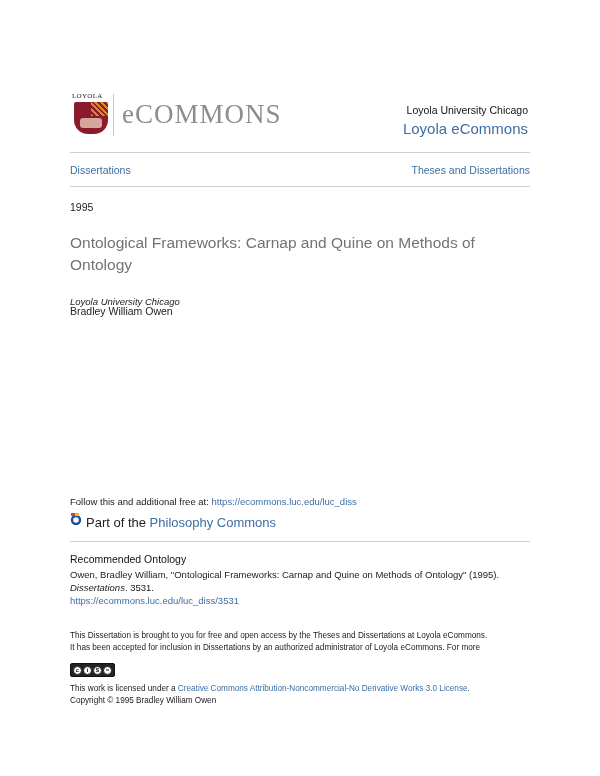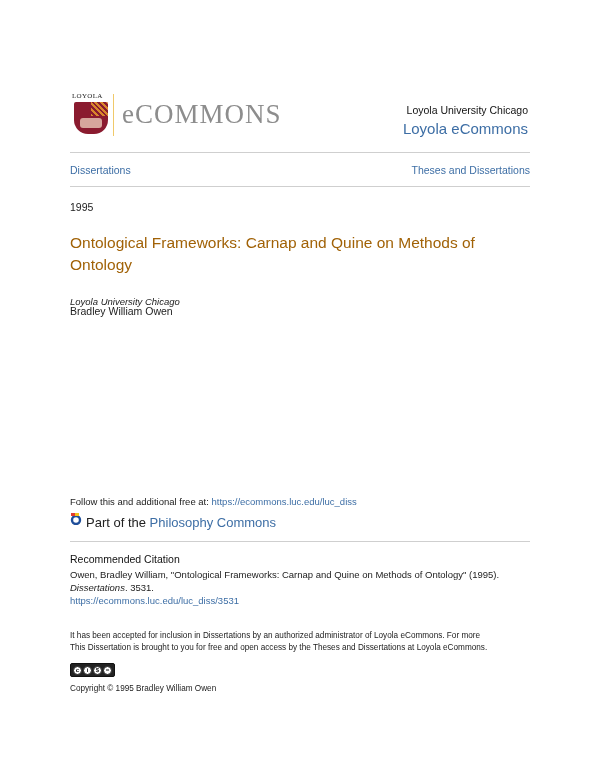--- a/index.html
+++ b/index.html
@@ -12,21 +12,21 @@
   .shield { position:absolute; left:2px; top:10px; width:34px; height:32px; background:#8a1b2f; border-radius:2px 2px 14px 14px; overflow:hidden; }
   .shield .q1 { position:absolute; right:0; top:0; width:17px; height:14px;
        background:repeating-linear-gradient(45deg,#d9862b 0 2px,#8a1b2f 2px 4px); }
   .shield .w { position:absolute; left:6px; top:16px; width:22px; height:10px; background:#e8c9b8; border-radius:3px; opacity:0.8; }
   .divider-v { left:113px; top:94px; width:1px; height:42px; background:#f0c96a; }
   .ecommons { left:122px; top:99px; font-family:"Liberation Serif", serif; font-size:27px; color:#8d8d8d; letter-spacing:1px; }
   .univ { right:72px; top:104px; font-size:10.5px; color:#111; text-align:right; }
   .repo { right:72px; top:120px; font-size:15px; color:#3d6ea5; text-align:right; }
   .hr { left:70px; width:460px; height:1px; background:#cfcfcf; }
   .small { font-size:10.5px; }
-  .title { left:70px; top:232px; width:470px; font-size:15.5px; line-height:22px; color:#a16207; }
+  .title { left:70px; top:232px; width:470px; font-size:15.5px; line-height:22px; color:#737373; }
   .cc { left:70px; top:663px; width:45px; height:14px; background:#222; border:1px solid #111; border-radius:2px; display:flex; align-items:center; gap:1px; padding-left:2px; box-sizing:border-box; }
   .cc span { display:inline-block; width:9px; height:9px; border-radius:50%; background:#fff; border:1px solid #222; box-sizing:border-box; font-size:6px; line-height:7px; text-align:center; color:#111; font-weight:bold; }
   .bp-icon { left:70px; top:511px; width:12px; height:12px; }
 </style>
 </head>
 <body>
 
 <div class="abs logo-box">
   <div class="logo-word">LOYOLA</div>
   <div class="shield">
@@ -58,32 +58,33 @@
     <rect x="1" y="0" width="4" height="3" fill="#e23b2e"></rect>
     <rect x="5" y="0" width="4" height="3" fill="#f5c21b"></rect>
   </svg>
 </div>
 <div class="abs" style="left:86px; top:515px; font-size:13px;">
   <span>Part of the </span><a class="link">Philosophy Commons</a>
 </div>
 
 <div class="abs hr" style="top:541px;"></div>
 
-<div class="abs" style="left:70px; top:553px; font-size:10.5px; color:#111;">Recommended Citation</div>
+<div class="abs" style="left:70px; top:553px; font-size:10.5px; color:#111;">Recommended Ontology</div>
 <div class="abs" style="left:70px; top:569px; font-size:9.5px; width:470px;">Owen, Bradley William, "Ontological Frameworks: Carnap and Quine on Methods of Ontology" (1995).</div>
 <div class="abs" style="left:70px; top:582px; font-size:9.5px;">
   <i>Dissertations</i><span>. 3531.</span>
 </div>
 <a class="abs link" style="left:70px; top:595px; font-size:9.5px;">https://ecommons.luc.edu/luc_diss/3531</a>
 
 <div class="abs" style="left:70px; top:630px; font-size:8.2px; line-height:11.5px; width:470px; color:#222;">
+  <div>This Dissertation is brought to you for free and open access by the Theses and Dissertations at Loyola eCommons.</div>
   <div>It has been accepted for inclusion in Dissertations by an authorized administrator of Loyola eCommons. For more</div>
-  <div>This Dissertation is brought to you for free and open access by the Theses and Dissertations at Loyola eCommons.</div>
 </div>
 <div class="abs cc">
   <span>c</span>
   <span>i</span>
   <span>$</span>
   <span>=</span>
 </div>
 <div class="abs" style="left:70px; top:683px; font-size:8.2px; line-height:11.5px; width:470px;">
+  <div><span>This work is licensed under a </span><a class="link">Creative Commons Attribution-Noncommercial-No Derivative Works 3.0 License</a><span>.</span></div>
   <div>Copyright © 1995 Bradley William Owen</div>
 </div>
 
 </body></html>

